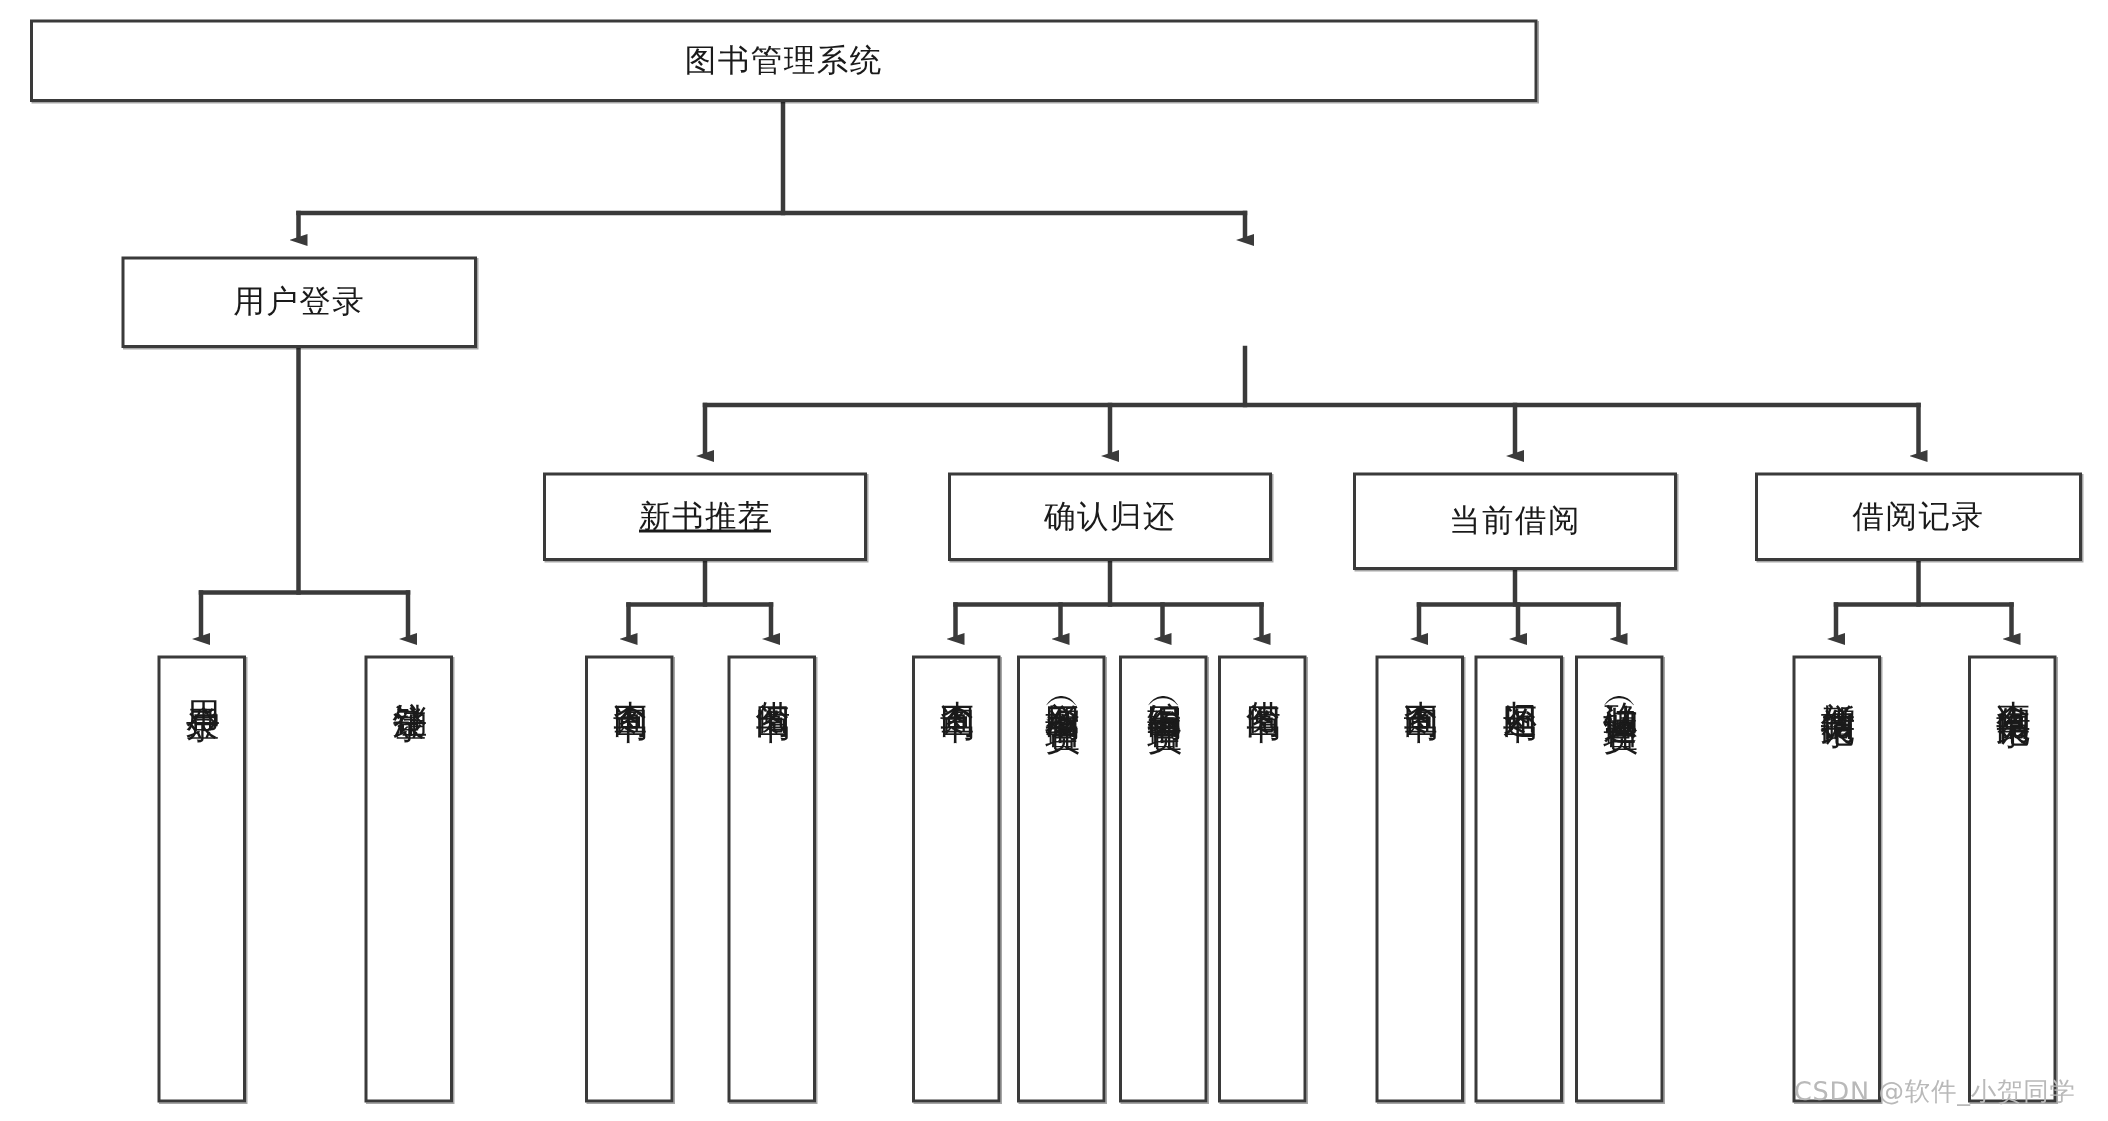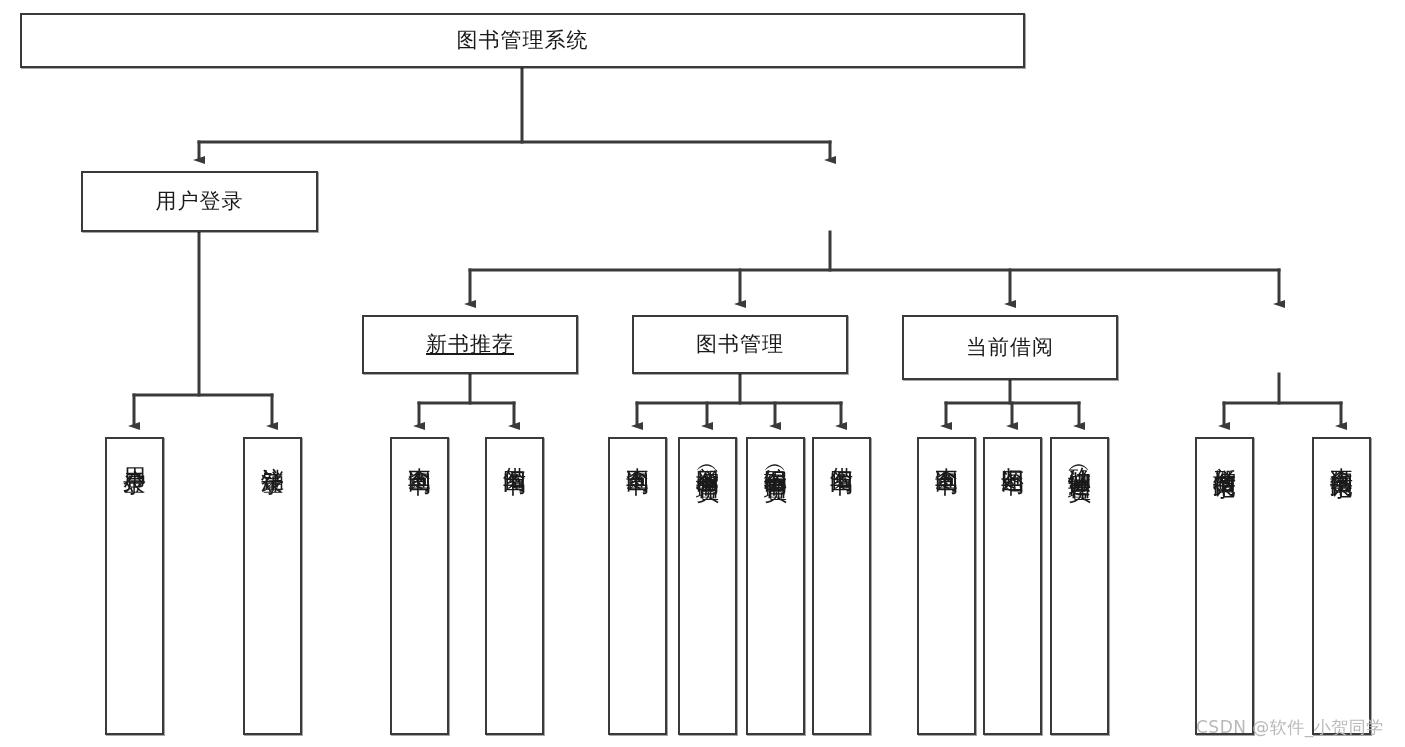--- a/index.html
+++ b/index.html
@@ -132,24 +132,27 @@
   </div>
 
   <div class="node-box horizontal" style="left: 81px; top: 171px; width: 237px; height: 61px; border-color: rgb(58, 58, 58); background: rgb(255, 255, 255);">
     <span class="node-label" style="color: rgb(26, 26, 26);">用户登录</span>
   </div>
 
   <div class="node-box horizontal" style="left: 362px; top: 315px; width: 216px; height: 59px; border-color: rgb(58, 58, 58); background: rgb(255, 255, 255);">
     <span class="node-label" style="color: rgb(26, 26, 26); text-decoration: underline;">新书推荐</span>
   </div>
   <div class="node-box horizontal" style="left: 632px; top: 315px; width: 216px; height: 59px; border-color: rgb(58, 58, 58); background: rgb(255, 255, 255);">
-    <span class="node-label" style="color: rgb(26, 26, 26);">图书管理</span>
+    <span class="node-label" style="color: rgb(26, 26, 26);">确认归还</span>
   </div>
   <div class="node-box horizontal" style="left: 902px; top: 315px; width: 216px; height: 65px; border-color: rgb(58, 58, 58); background: rgb(255, 255, 255);">
     <span class="node-label" style="color: rgb(26, 26, 26);">当前借阅</span>
+  </div>
+  <div class="node-box horizontal" style="left: 1170px; top: 315px; width: 218px; height: 59px; border-color: rgb(58, 58, 58); background: rgb(255, 255, 255);">
+    <span class="node-label" style="color: rgb(26, 26, 26);">借阅记录</span>
   </div>
 
   <div class="node-box vertical" style="left: 105px; top: 437px; width: 59px; height: 298px; border-color: rgb(58, 58, 58); background: rgb(255, 255, 255);">
     <span class="node-label" style="color: rgb(26, 26, 26);">用户登录</span>
   </div>
   <div class="node-box vertical" style="left: 243px; top: 437px; width: 59px; height: 298px; border-color: rgb(58, 58, 58); background: rgb(255, 255, 255);">
     <span class="node-label" style="color: rgb(26, 26, 26);">注销登录</span>
   </div>
   <div class="node-box vertical" style="left: 390px; top: 437px; width: 59px; height: 298px; border-color: rgb(58, 58, 58); background: rgb(255, 255, 255);">
     <span class="node-label" style="color: rgb(26, 26, 26);">查询图书</span>

